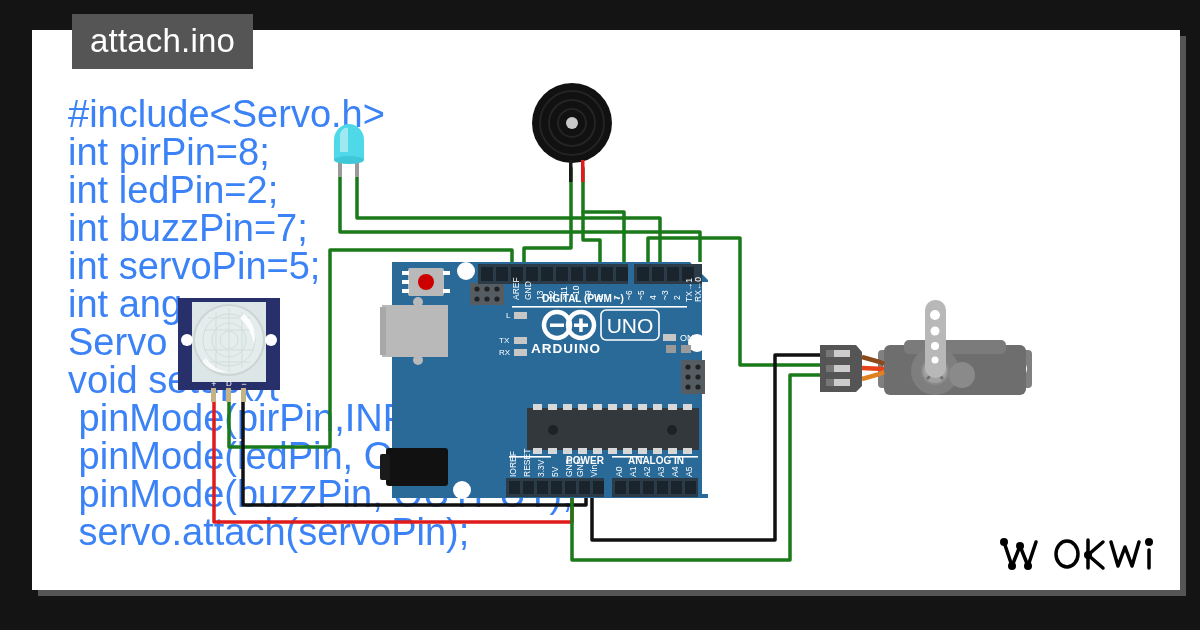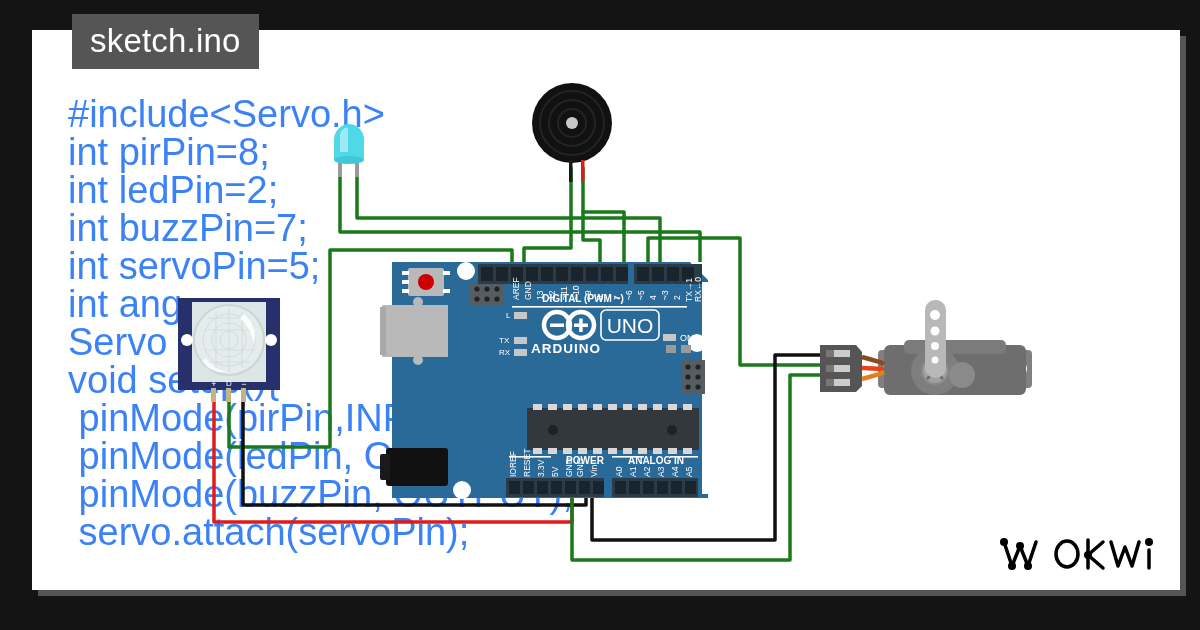--- a/index.html
+++ b/index.html
@@ -406,15 +406,15 @@
     <g fill="#000000">
       <circle cx="8" cy="26" r="8"></circle>
       <circle cx="40" cy="34" r="8"></circle>
       <circle cx="24" cy="74" r="8"></circle>
       <circle cx="56" cy="74" r="8"></circle>
       <circle cx="176" cy="52" r="8"></circle>
       <circle cx="298" cy="26" r="8"></circle>
     </g>
   </svg>
 
-  <div id="file-tab">sketch.ino</div>
+  <div id="file-tab">attach.ino</div>
 
 </div>
 
 </body></html>

